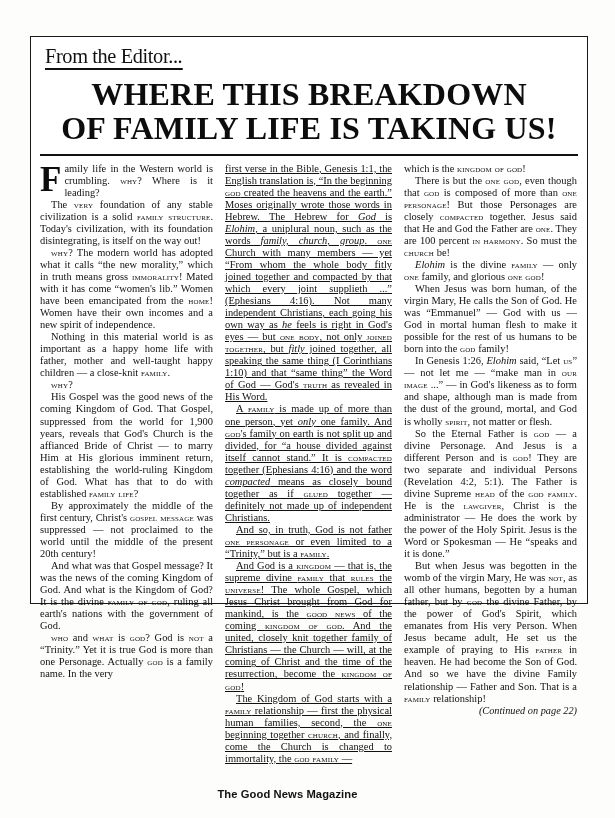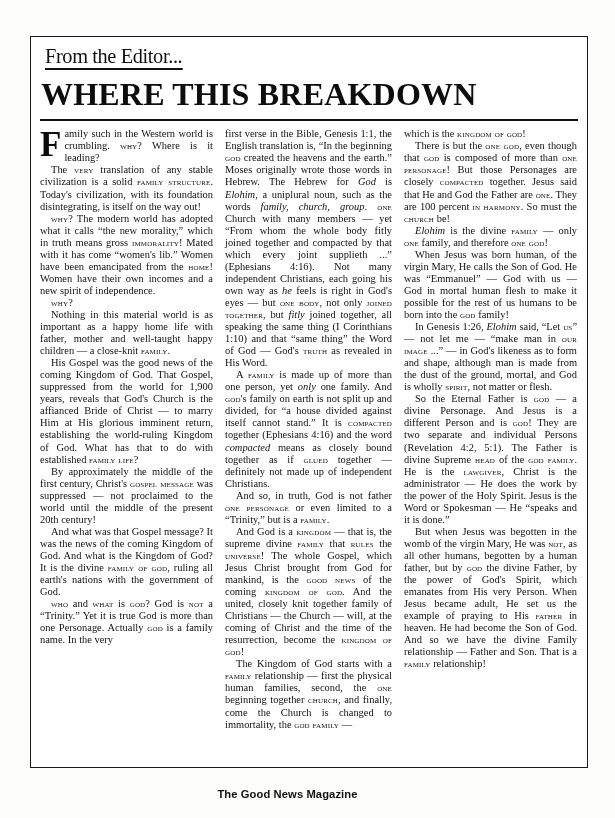--- a/index.html
+++ b/index.html
@@ -23,21 +23,21 @@
     background: #fdfdfc;
     box-sizing: border-box;
   }
 
   
   .article-frame {
     position: absolute;
     left: 30px;
     top: 36px;
     width: 558px;
-    height: 732px;
+    height: 568px;
     border: 1px solid #1a1a1a;
     background: #ffffff;
     box-sizing: border-box;
     padding: 0;
   }
 
   
   .kicker-wrap {
     padding: 8px 0 0 14px;
   }
@@ -51,21 +51,21 @@
     color: #111;
     border-bottom: 2px solid #111;
     padding-bottom: 1px;
     transform: scaleX(0.97);
     transform-origin: left center;
   }
 
   
   .headline {
     margin: 7px 10px 0 10px;
-    text-align: left;
+    text-align: center;
     font-family: "Liberation Serif", "DejaVu Serif", serif;
     font-weight: bold;
     font-size: 32.5px;
     line-height: 1.07;
     letter-spacing: -0.3px;
     color: #0d0d0d;
     transform: scaleX(1.0);
   }
   .headline .hl-line {
     display: block;
@@ -92,21 +92,21 @@
     box-sizing: border-box;
     font-size: 10.45px;
     line-height: 12.05px;
     text-align: justify;
     text-justify: inter-word;
     hyphens: none;
     color: #111;
   }
   .col + .col { padding-left: 6px; }
   .col:nth-child(1) { padding-right: 6px; }
-  .col:nth-child(2) { padding-right: 6px; }
+  .col:nth-child(2) { padding-right: 6px; text-decoration: underline; }
 
   .col p {
     margin: 0;
     text-indent: 11px;
   }
   .col p.no-indent { text-indent: 0; }
 
   
   .dropcap {
     float: left;
@@ -156,36 +156,37 @@
 <div class="page">
 
   <div class="article-frame">
 
     <div class="kicker-wrap">
       <span class="kicker">From the Editor...</span>
     </div>
 
     <div class="headline">
       <span class="hl-line l1">WHERE THIS BREAKDOWN</span>
+      <span class="hl-line l2">OF FAMILY LIFE IS TAKING US!</span>
     </div>
 
     <div class="rule-under-headline"></div>
 
     <div class="columns">
 
       <div class="col">
-        <p class="no-indent"><span class="dropcap">F</span><span>amily such in the Western world is crumbling. </span><span class="sc">Why</span><span>? Where is it leading?</span></p>
-
-        <p><span>The </span><span class="sc">very</span><span> translation of any stable civilization is a solid </span><span class="sc">family structure</span><span>. Today's civilization, with its foundation disintegrating, is itself on the way out!</span></p>
+        <p class="no-indent"><span class="dropcap">F</span><span>amily life in the Western world is crumbling. </span><span class="sc">Why</span><span>? Where is it leading?</span></p>
+
+        <p><span>The </span><span class="sc">very</span><span> foundation of any stable civilization is a solid </span><span class="sc">family structure</span><span>. Today's civilization, with its foundation disintegrating, is itself on the way out!</span></p>
 
         <p><span class="sc">Why</span><span>? The modern world has adopted what it calls “the new morality,” which in truth means gross </span><span class="sc">immorality</span><span>! Mated with it has come “women's lib.” Women have been emancipated from the </span><span class="sc">home</span><span>! Women have their own incomes and a new spirit of independence.</span></p>
 
+        <p><span>Nothing in this material world is as important as a happy home life with father, mother and well-taught happy children — a close-knit </span><span class="sc">family</span><span>.</span></p>
+
         <p><span class="sc">Why</span><span>?</span></p>
-
-        <p><span>Nothing in this material world is as important as a happy home life with father, mother and well-taught happy children — a close-knit </span><span class="sc">family</span><span>.</span></p>
 
 
         <p><span>His Gospel was the good news of the coming Kingdom of God. That Gospel, suppressed from the world for 1,900 years, reveals that God's Church is the affianced Bride of Christ — to marry Him at His glorious imminent return, establishing the world-ruling Kingdom of God. What has that to do with established </span><span class="sc">family life</span><span>?</span></p>
 
         <p><span>By approximately the middle of the first century, Christ's </span><span class="sc">gospel message</span><span> was suppressed — not proclaimed to the world until the middle of the present 20th century!</span></p>
 
         <p><span>And what was that Gospel message? It was the news of the coming Kingdom of God. And what is the Kingdom of God? It is the divine </span><span class="sc">family of God</span><span>, ruling all earth's nations with the government of God.</span></p>
 
         <p><span class="sc">Who</span><span> and </span><span class="sc">what</span><span> is </span><span class="sc">God</span><span>? God is </span><span class="sc">not</span><span> a “Trinity.” Yet it is true God is more than one Personage. Actually </span><span class="sc">God</span><span> is a family name. In the very</span></p>
       </div>
@@ -200,30 +201,31 @@
         <p><span>And God is a </span><span class="sc">kingdom</span><span> — that is, the supreme divine </span><span class="sc">family</span><span> that </span><span class="sc">rules</span><span> the </span><span class="sc">universe</span><span>! The whole Gospel, which Jesus Christ brought from God for mankind, is the </span><span class="sc">good news</span><span> of the coming </span><span class="sc">kingdom of God</span><span>. And the united, closely knit together family of Christians — the Church — will, at the coming of Christ and the time of the resurrection, become the </span><span class="sc">kingdom of God</span><span>!</span></p>
 
         <p><span>The Kingdom of God starts with a </span><span class="sc">family</span><span> relationship — first the physical human families, second, the </span><span class="sc">one</span><span> beginning together </span><span class="sc">church</span><span>, and finally, come the Church is changed to immortality, the </span><span class="sc">God family</span><span> —</span></p>
       </div>
 
       <div class="col">
         <p class="no-indent"><span>which is the </span><span class="sc">kingdom of God</span><span>!</span></p>
 
         <p><span>There is but the </span><span class="sc">one God</span><span>, even though that </span><span class="sc">God</span><span> is composed of more than </span><span class="sc">one personage</span><span>! But those Personages are closely </span><span class="sc">compacted</span><span> together. Jesus said that He and God the Father are </span><span class="sc">one</span><span>. They are 100 percent </span><span class="sc">in harmony</span><span>. So must the </span><span class="sc">church</span><span> be!</span></p>
 
-        <p><span class="it">Elohim</span><span> is the divine </span><span class="sc">family</span><span> — only </span><span class="sc">one</span><span> family, and therefore </span><span class="sc">one God</span><span>!</span></p>
+        <p><span class="it">Elohim</span><span> is the divine </span><span class="sc">family</span><span> — only </span><span class="sc">one</span><span> family, and glorious </span><span class="sc">one God</span><span>!</span></p>
 
         <p><span>When Jesus was born human, of the virgin Mary, He calls the Son of God. He was “Emmanuel” — God with us — God in mortal human flesh to make it possible for the rest of us humans to be born into the </span><span class="sc">God</span><span> family!</span></p>
 
         <p><span>In Genesis 1:26, </span><span class="it">Elohim</span><span> said, “Let </span><span class="sc">us</span><span>” — not let me — “make man in </span><span class="sc">our image</span><span> ...” — in God's likeness as to form and shape, although man is made from the dust of the ground, mortal, and God is wholly </span><span class="sc">spirit</span><span>, not matter or flesh.</span></p>
 
         <p><span>So the Eternal Father is </span><span class="sc">God</span><span> — a divine Personage. And Jesus is a different Person and is </span><span class="sc">God</span><span>! They are two separate and individual Persons (Revelation 4:2, 5:1). The Father is divine Supreme </span><span class="sc">head</span><span> of the </span><span class="sc">God family</span><span>. He is the </span><span class="sc">lawgiver</span><span>, Christ is the administrator — He does the work by the power of the Holy Spirit. Jesus is the Word or Spokesman — He “speaks and it is done.”</span></p>
 
         <p><span>But when Jesus was begotten in the womb of the virgin Mary, He was </span><span class="sc">not</span><span>, as all other humans, begotten by a human father, but by </span><span class="sc">God</span><span> the divine Father, by the power of God's Spirit, which emanates from His very Person. When Jesus became adult, He set us the example of praying to His </span><span class="sc">father</span><span> in heaven. He had become the Son of God. And so we have the divine Family relationship — Father and Son. That is a </span><span class="sc">family</span><span> relationship!</span></p>
 
+        <p class="continued">(Continued on page 22)</p>
       </div>
 
     </div>
   </div>
 
   <div class="footer">The Good News Magazine</div>
 
 </div>
 
 </body></html>

